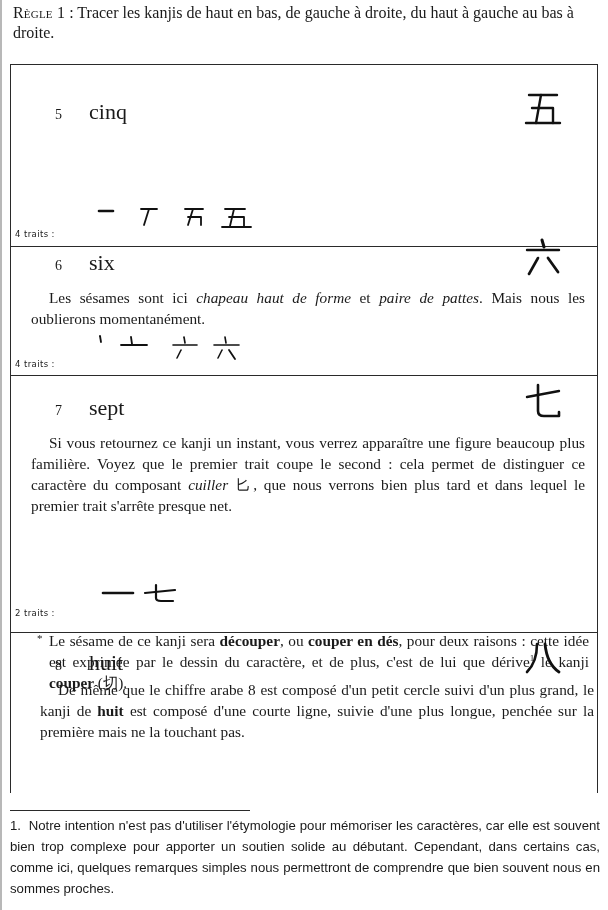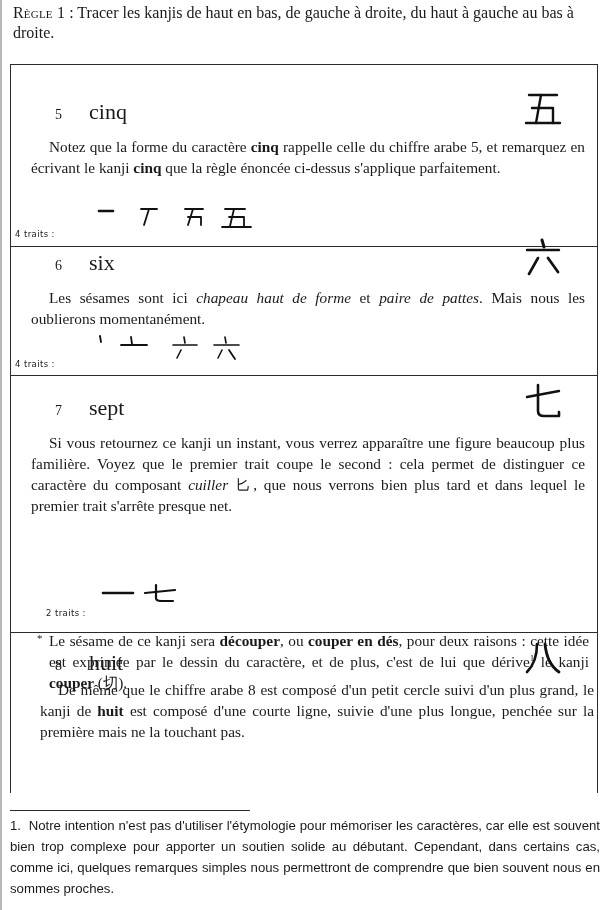--- a/index.html
+++ b/index.html
@@ -83,21 +83,20 @@
   <div class="row" style="top:16px;height:165px;">
     <div class="heading" style="top:18px;">
       <span class="num">5</span><span class="word">cinq</span>
     </div>
     <svg class="big-kanji" style="top:8px;" viewBox="0 0 40 40">
       <path d="M6 6 H34" stroke-width="2.4"></path>
         <path d="M18 6 L13 34" stroke-width="2.4"></path>
         <path d="M9 19 H30 V34" stroke-width="2.4"></path>
         <path d="M3 34 H37" stroke-width="2.4"></path>
     </svg>
-    <div class="para" style="top:55px;"><span class="indent"></span><span>Notez que la forme du caractère </span><b>cinq</b><span> rappelle celle du chiffre arabe 5, et remarquez en écrivant le kanji </span><b>cinq</b><span> que la règle énoncée ci-dessus s'applique parfaitement.</span></div>
     <svg class="strokes" style="left:80px;top:118px;" width="170" height="34" viewBox="0 0 170 34">
       <path d="M8 12 H22" stroke-width="2.6"></path>
       <path d="M50 10 H66" stroke-width="1.8"></path>
         <path d="M58 10 L53 26" stroke-width="1.8"></path>
       <path d="M94 10 H112" stroke-width="1.8"></path>
         <path d="M102 10 L97 26" stroke-width="1.8"></path>
         <path d="M97 18 H110 V26" stroke-width="1.8"></path>
       <path d="M134 10 H154" stroke-width="1.8"></path>
         <path d="M143 10 L139 27" stroke-width="1.8"></path>
         <path d="M138 18 H153 V27" stroke-width="1.8"></path>
@@ -139,21 +138,21 @@
     <svg class="big-kanji" style="top:6px;" viewBox="0 0 40 40">
       <path d="M4 16 L36 10" stroke-width="2.4"></path>
         <path d="M15 4 V30 Q15 35 21 35 H36 V31" stroke-width="2.6"></path>
     </svg>
     <div class="para" style="top:57px;"><span class="indent"></span><span>Si vous retournez ce kanji un instant, vous verrez apparaître une figure beaucoup plus familière. Voyez que le premier trait coupe le second : cela permet de distinguer ce caractère du composant </span><i>cuiller</i><span> 匕, que nous verrons bien plus tard et dans lequel le premier trait s'arrête presque net.</span></div>
     <svg class="strokes" style="left:80px;top:205px;" width="100" height="26" viewBox="0 0 100 26">
       <path d="M12 13 H42" stroke-width="2.6"></path>
       <path d="M54 13 L84 10" stroke-width="2.2"></path>
         <path d="M65 5 V18 Q65 21 70 21 H82" stroke-width="2.2"></path>
     </svg>
-    <div class="traits" style="top:233px;margin-left:31px;">2 traits :</div>
+    <div class="traits" style="top:233px;">2 traits :</div>
   </div>
 
   <div class="note" style="top:565px;">
     <span class="star">*</span>
     <span><span>Le sésame de ce kanji sera </span><b>découper</b><span>, ou </span><b>couper en dés</b><span>, pour deux raisons : cette idée est exprimée par le dessin du caractère, et de plus, c'est de lui que dérive</span><sup>1</sup><span> le kanji </span><b>couper</b><span> (切).</span></span>
   </div>
 
   <div class="row last" style="top:567px;height:161px;">
     <div class="heading" style="top:18px;">
       <span class="num">8</span><span class="word">huit</span>

